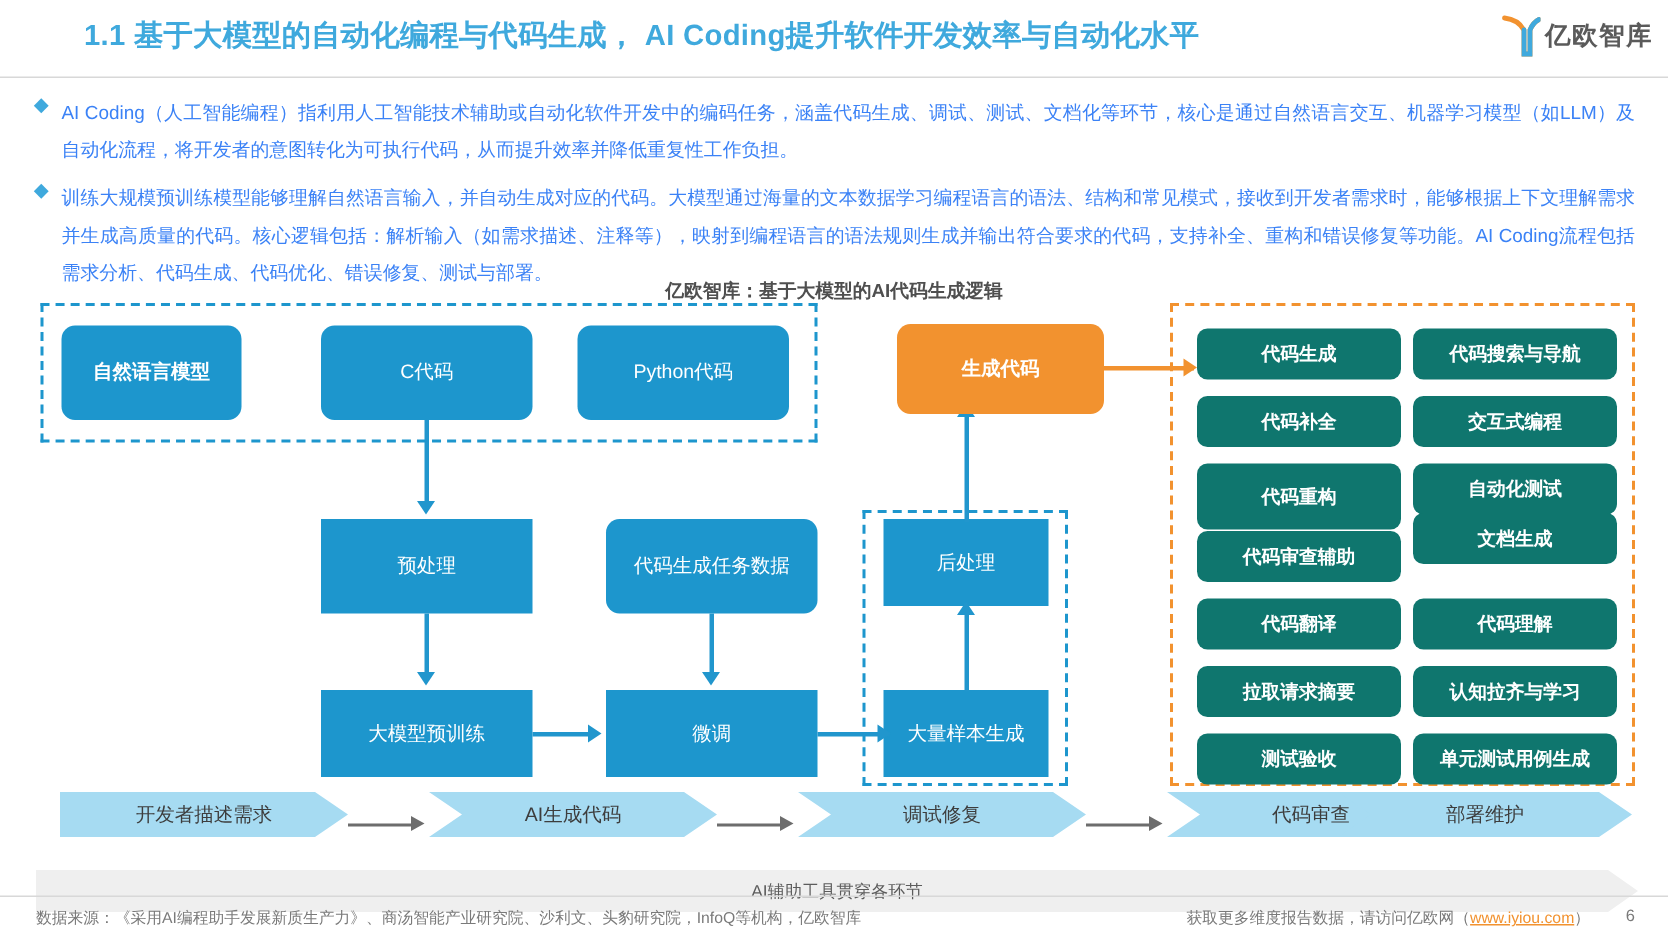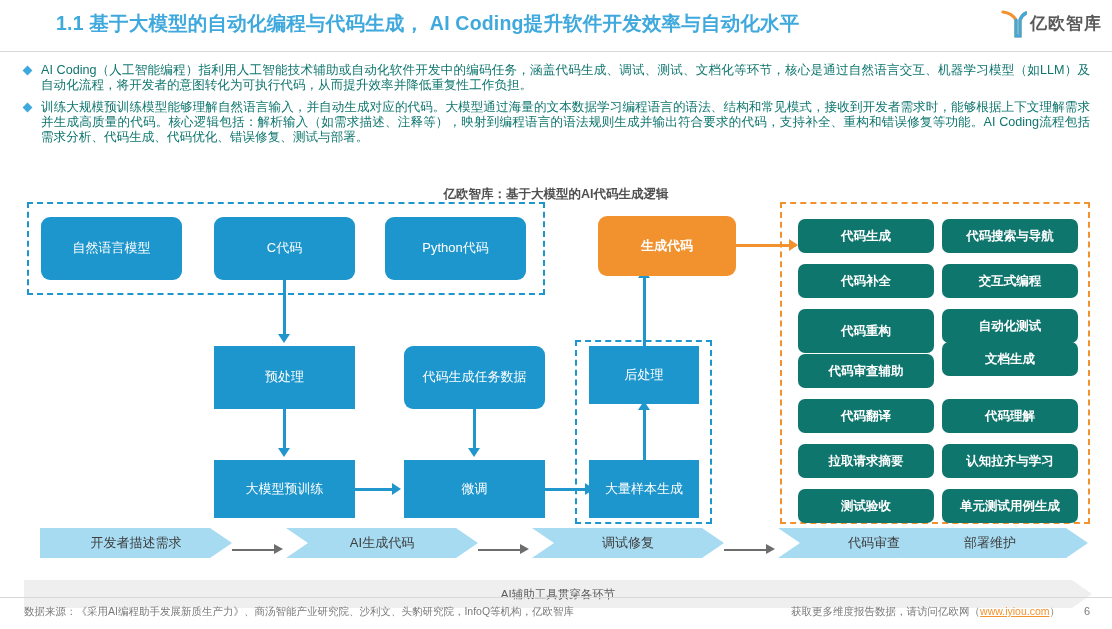--- a/index.html
+++ b/index.html
@@ -24,21 +24,21 @@
   .header-rule{position:absolute;left:0;top:51px;width:1112px;height:1px;background:#d8d8d8;}
 
   
   .bullets{position:absolute;left:24px;top:63px;width:1066px;}
   .bullet{position:relative;padding-left:17px;margin-bottom:7px;}
   .bullet .dia{
     position:absolute;left:0;top:4px;width:7px;height:7px;background:#3fa9dd;
     transform:rotate(45deg);
   }
   .bullet p{
-    margin:0;font-size:12.6px;line-height:15px;color:#0f766e;text-align:justify;
+    margin:0;font-size:12.6px;line-height:25px;color:#3b82f6;text-align:justify;
   }
 
   
   .chart-title{
     position:absolute;left:0;top:186px;width:1112px;text-align:center;
     font-size:12.5px;font-weight:bold;color:#4f4f4f;
   }
 
   
   .diagram{position:absolute;left:0;top:198px;width:1112px;height:330px;}
@@ -129,21 +129,21 @@
       <p>训练大规模预训练模型能够理解自然语言输入，并自动生成对应的代码。大模型通过海量的文本数据学习编程语言的语法、结构和常见模式，接收到开发者需求时，能够根据上下文理解需求并生成高质量的代码。核心逻辑包括：解析输入（如需求描述、注释等），映射到编程语言的语法规则生成并输出符合要求的代码，支持补全、重构和错误修复等功能。AI Coding流程包括需求分析、代码生成、代码优化、错误修复、测试与部署。</p>
     </div>
   </div>
 
   <div class="chart-title">亿欧智库：基于大模型的AI代码生成逻辑</div>
 
   <div class="diagram">
 
     <div class="dashbox blue" style="left:27px;top:4px;width:518px;height:93px;"></div>
 
-    <div class="node blue-round" style="left:41px;top:19px;width:141px;height:63px;">自然语言模型</div>
+    <div class="node blue-round" style="left:41px;top:19px;width:120px;height:63px;font-weight:bold;">自然语言模型</div>
     <div class="node blue-round" style="left:214px;top:19px;width:141px;height:63px;">C代码</div>
     <div class="node blue-round" style="left:385px;top:19px;width:141px;height:63px;">Python代码</div>
 
     <div class="conn" style="left:283px;top:82px;width:2.5px;height:57px;"></div>
     <div class="arrowhead ah-down" style="left:278px;top:136px;"></div>
 
     <div class="node blue" style="left:214px;top:148px;width:141px;height:63px;">预处理</div>
     <div class="node blue-round" style="left:404px;top:148px;width:141px;height:63px;">代码生成任务数据</div>
 
     <div class="conn" style="left:283px;top:211px;width:2.5px;height:42px;"></div>

